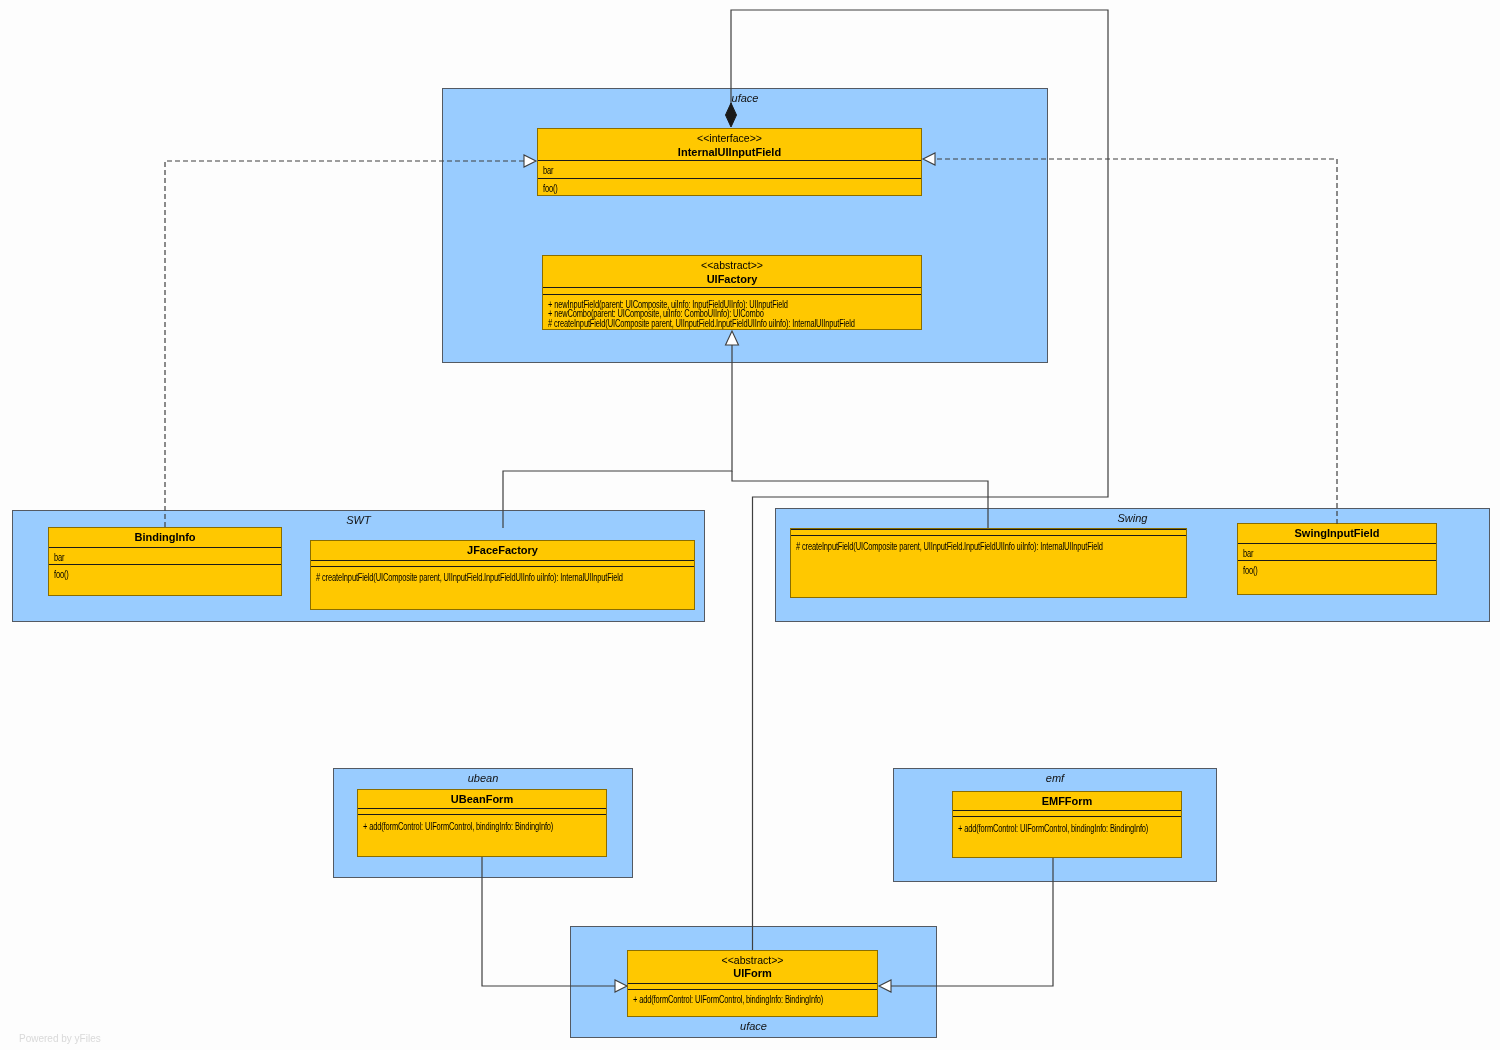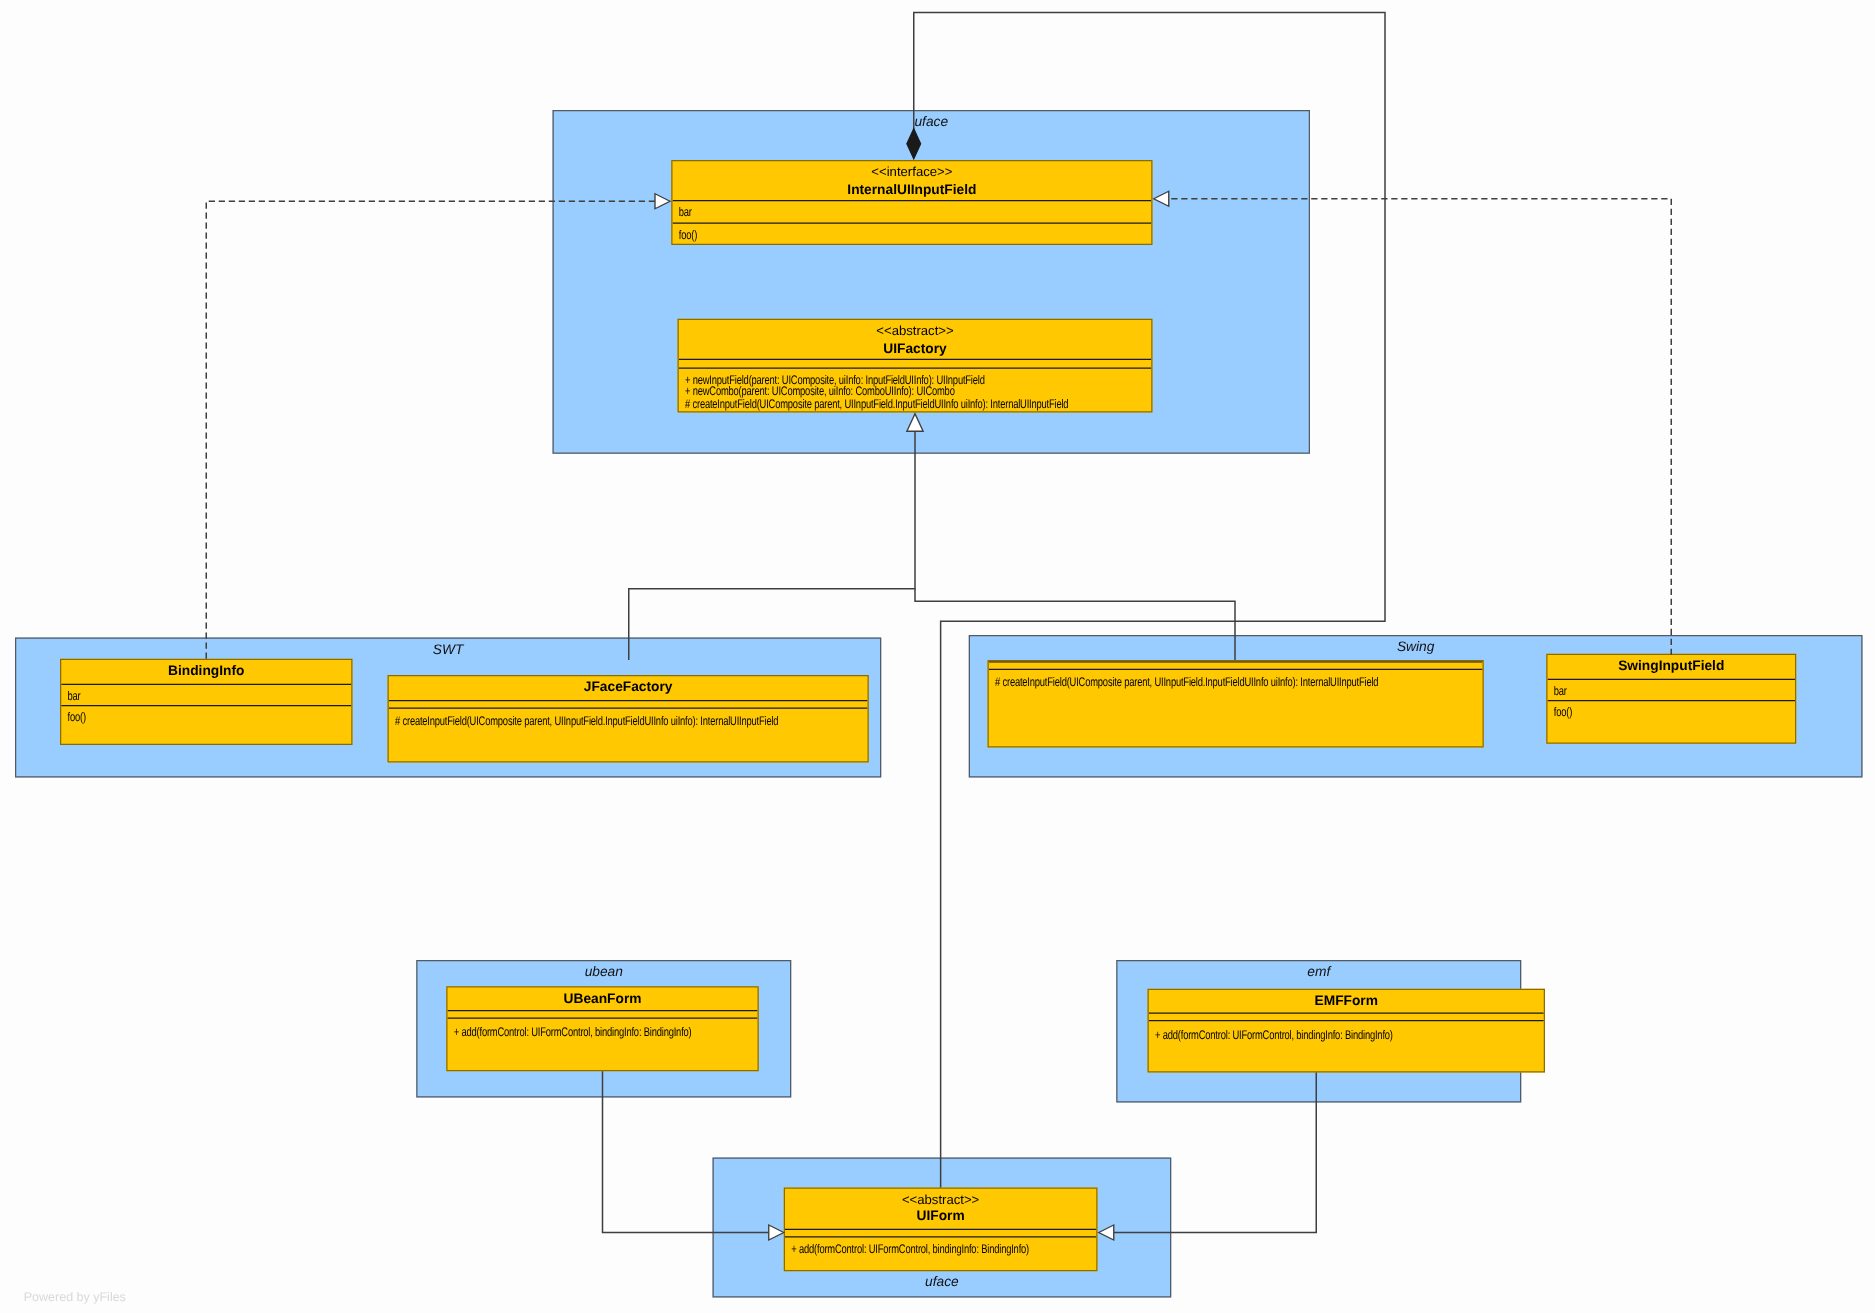--- a/index.html
+++ b/index.html
@@ -145,21 +145,21 @@
   <div class="uml-class" style="left:357px;top:789px;width:250px;height:68px">
     <div class="cname" style="height:18px;line-height:18px">UBeanForm</div>
     <div class="hr"></div>
     <div class="gap" style="height:5px"></div>
     <div class="hr"></div>
     <div class="mrow fill" style="padding-top:4px;line-height:12px">
       <span class="sq">+ add(formControl: UIFormControl, bindingInfo: BindingInfo)</span>
     </div>
   </div>
 
-  <div class="uml-class" style="left:918px;top:791px;width:318px;height:67px">
+  <div class="uml-class" style="left:952px;top:791px;width:230px;height:67px">
     <div class="cname" style="height:18px;line-height:18px">EMFForm</div>
     <div class="hr"></div>
     <div class="gap" style="height:5px"></div>
     <div class="hr"></div>
     <div class="mrow fill" style="padding-top:4px;line-height:12px">
       <span class="sq">+ add(formControl: UIFormControl, bindingInfo: BindingInfo)</span>
     </div>
   </div>
 
   <div class="uml-class" style="left:627px;top:950px;width:251px;height:67px">

